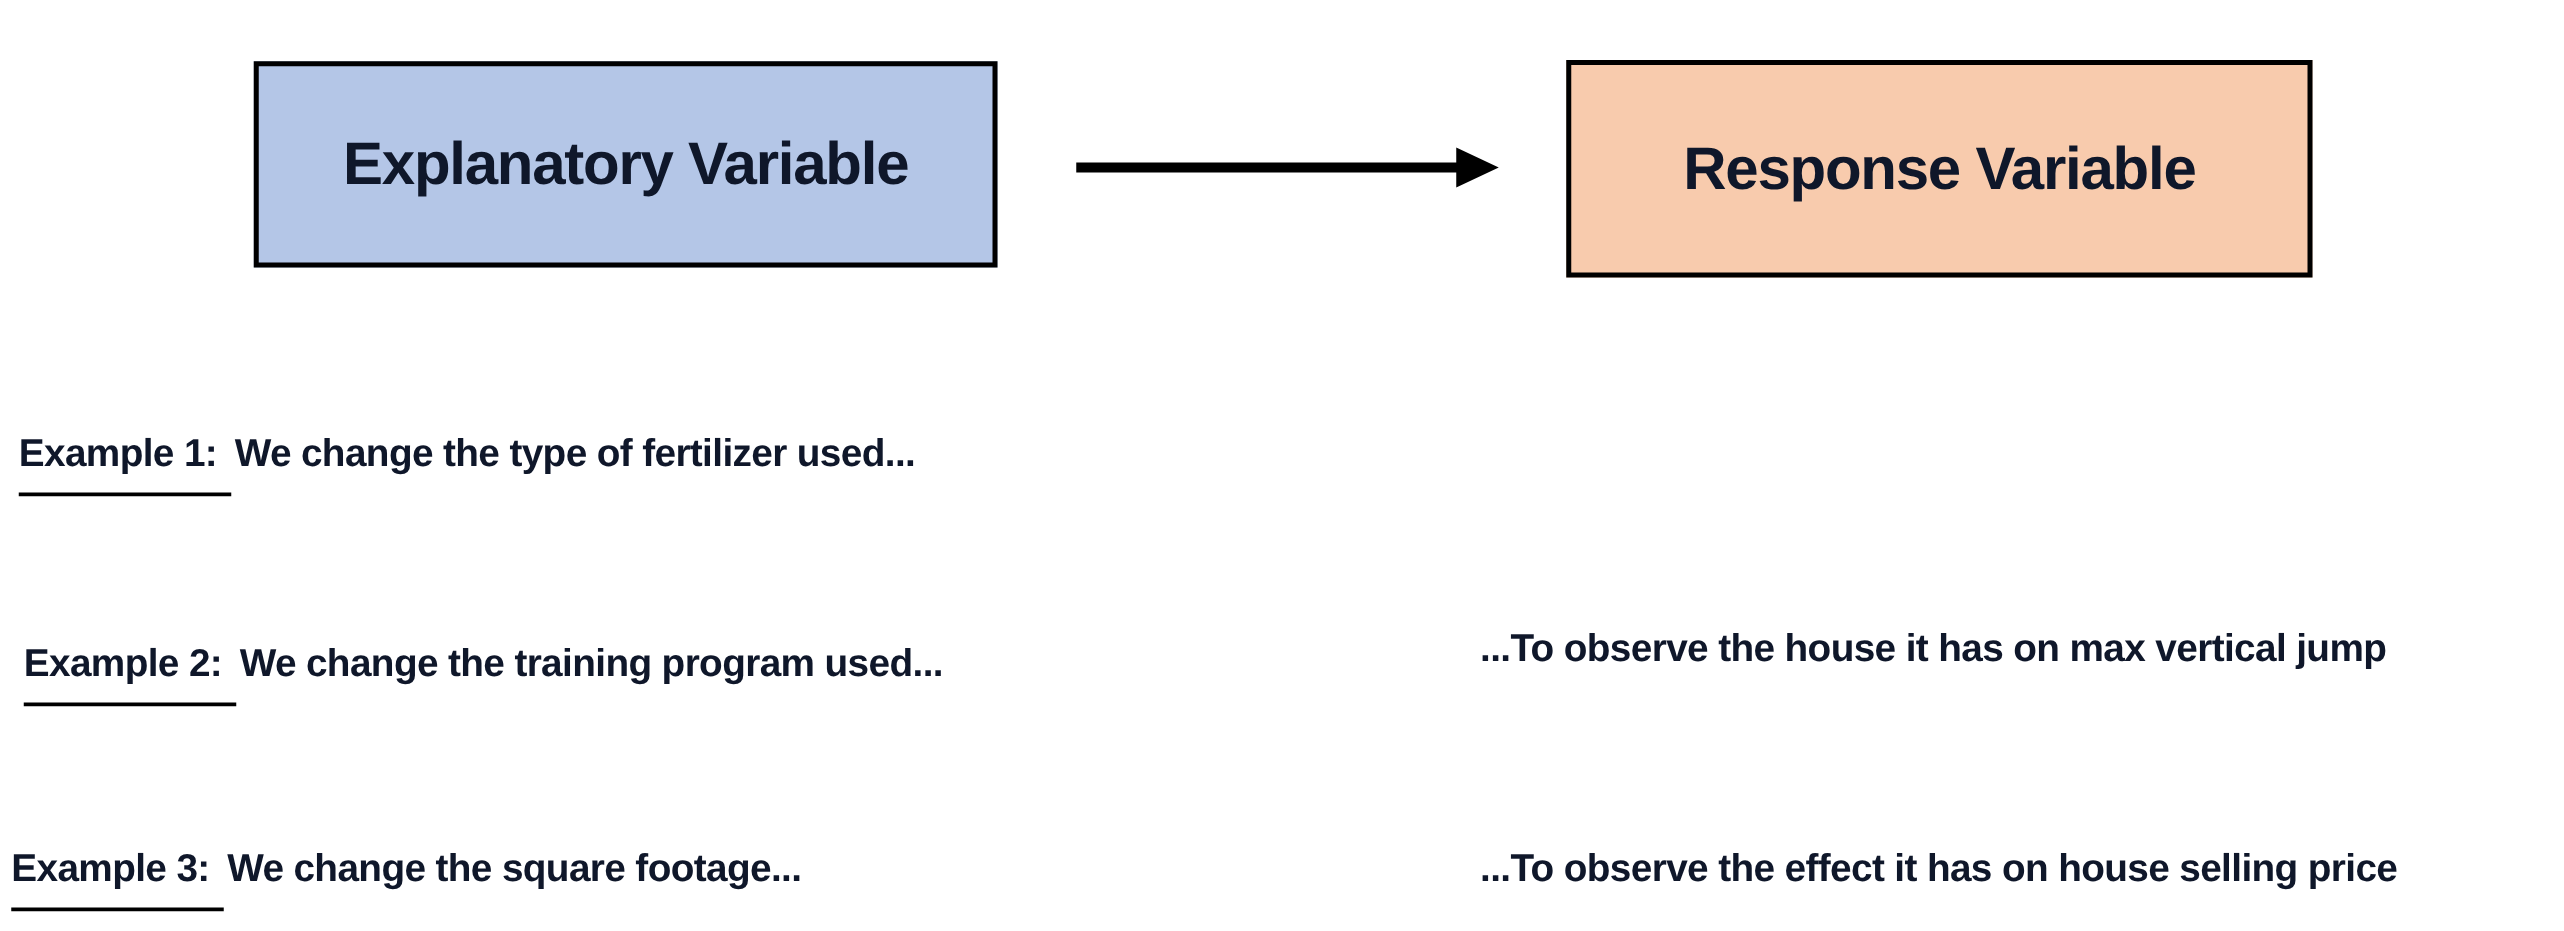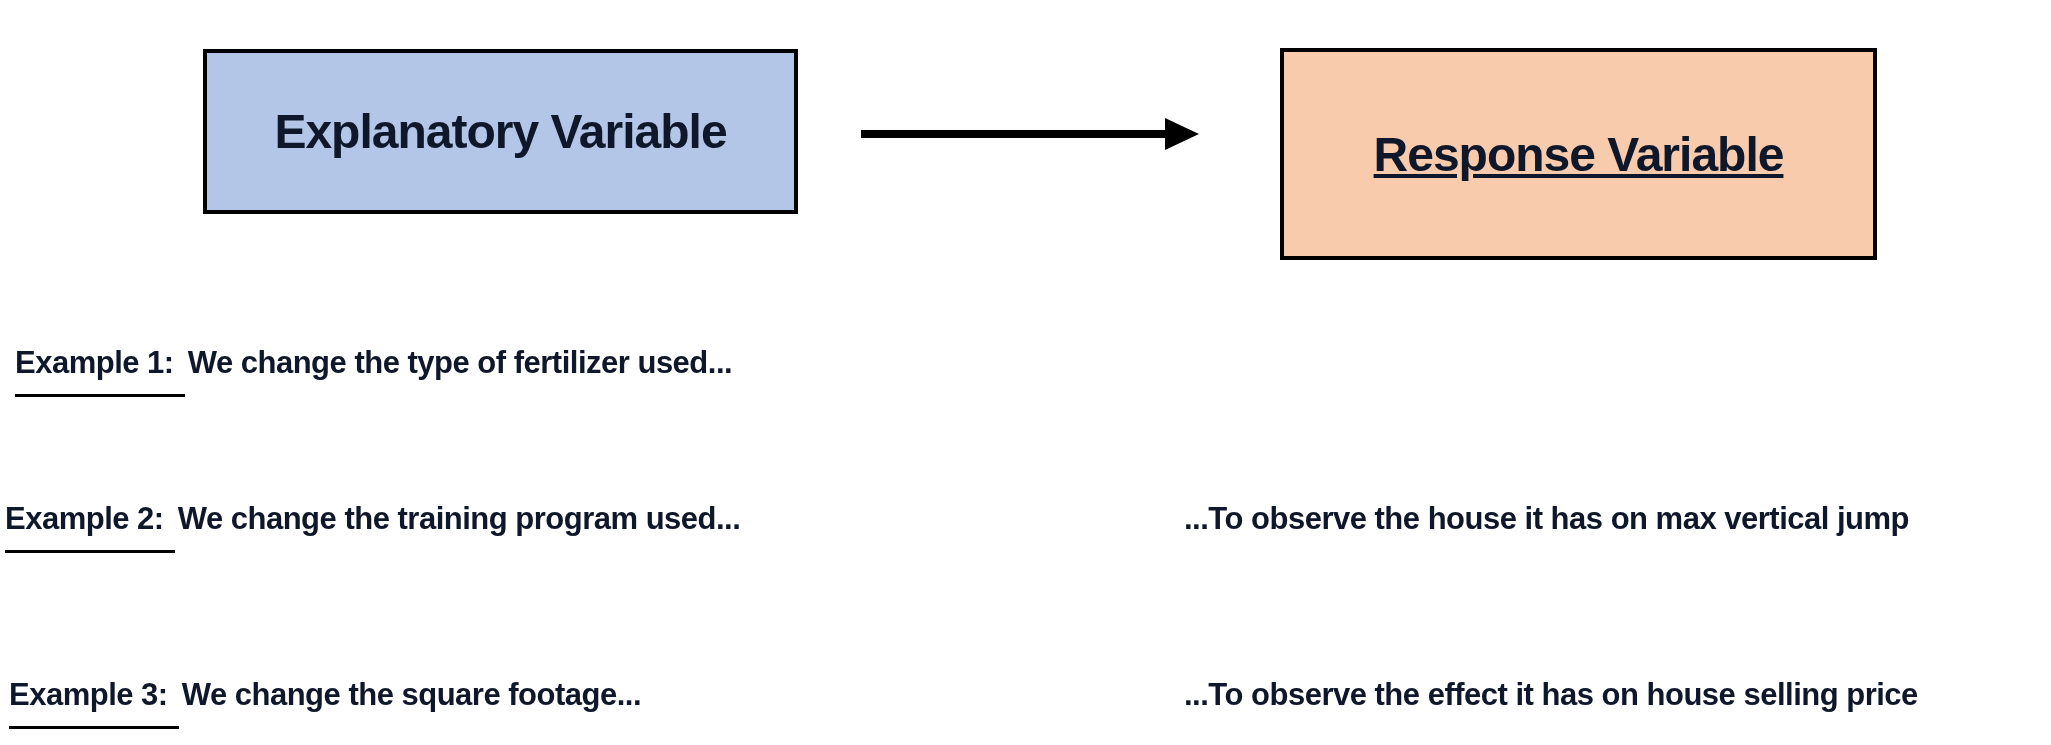--- a/index.html
+++ b/index.html
@@ -20,21 +20,21 @@
     align-items: center;
     justify-content: center;
   }
   .var-box .box-label {
     font-size: 48px;
     font-weight: bold;
     letter-spacing: -1px;
     white-space: nowrap;
   }
   #explanatory-box { left: 203px; top: 49px; width: 595px; height: 165px; background: #b4c6e7; }
-  #response-box   { left: 1280px; top: 48px; width: 597px; height: 212px; background: #f8cbad; text-decoration: underline; }
+  #response-box   { left: 1253px; top: 48px; width: 597px; height: 174px; background: #f8cbad; }
   .arrow-svg { position: absolute; left: 853px; top: 108px; }
   .caption {
     position: absolute;
     font-size: 31px;
     font-weight: bold;
     letter-spacing: -0.5px;
     white-space: nowrap;
     line-height: 1.2;
   }
   #caption-left  { left: 180px; top: 224px; }
@@ -45,21 +45,21 @@
   #example-row-3 { top: 676px; }
   .example-left, .example-right {
     position: absolute;
     font-size: 31px;
     font-weight: bold;
     letter-spacing: -0.5px;
     white-space: nowrap;
     line-height: 1.2;
   }
   #example-row-1 .example-left { left: 15px; }
-  #example-row-2 .example-left { left: 5px; }
+  #example-row-2 .example-left { left: 19px; margin-top: 12px; }
   #example-row-3 .example-left { left: 9px; }
   .example-right { left: 1184px; }
   .example-prefix {
     border-bottom: 3px solid #000000;
     padding-right: 11px;
     margin-right: 3px;
     padding-bottom: 14px;
   }
 </style>
 </head>

